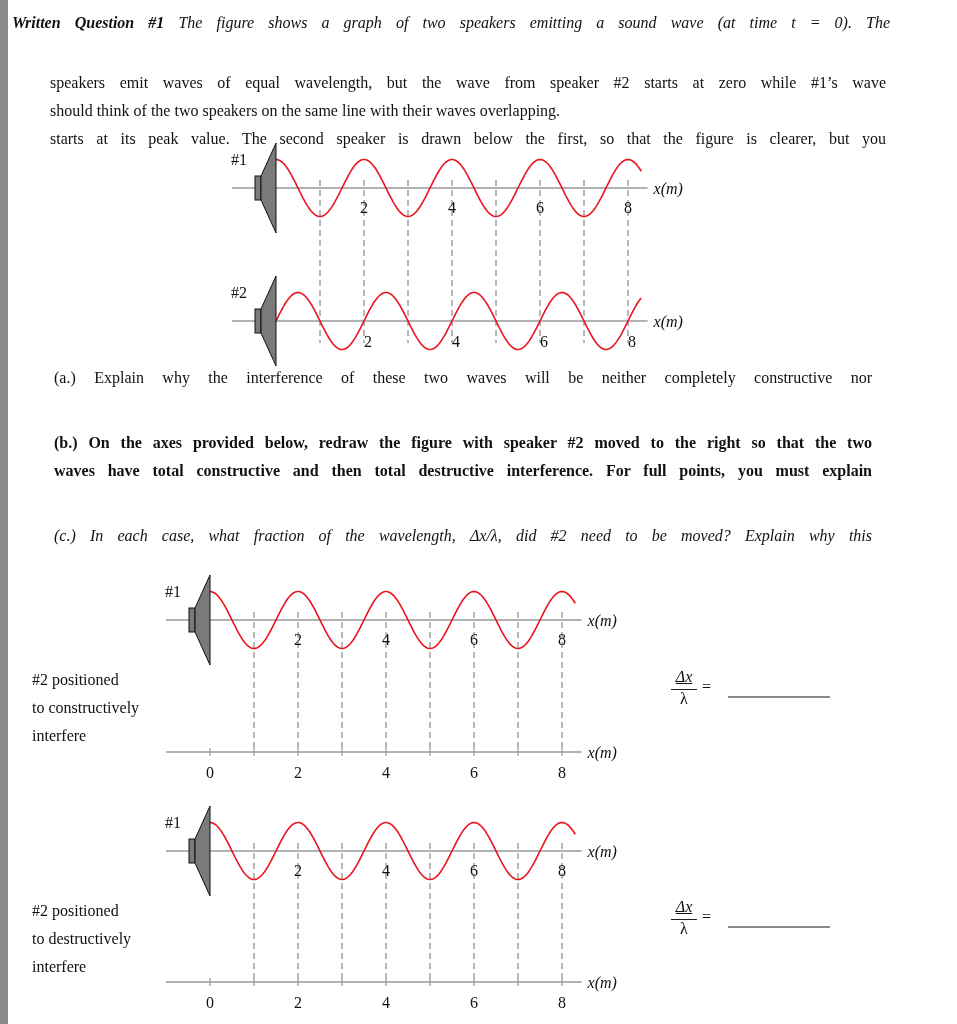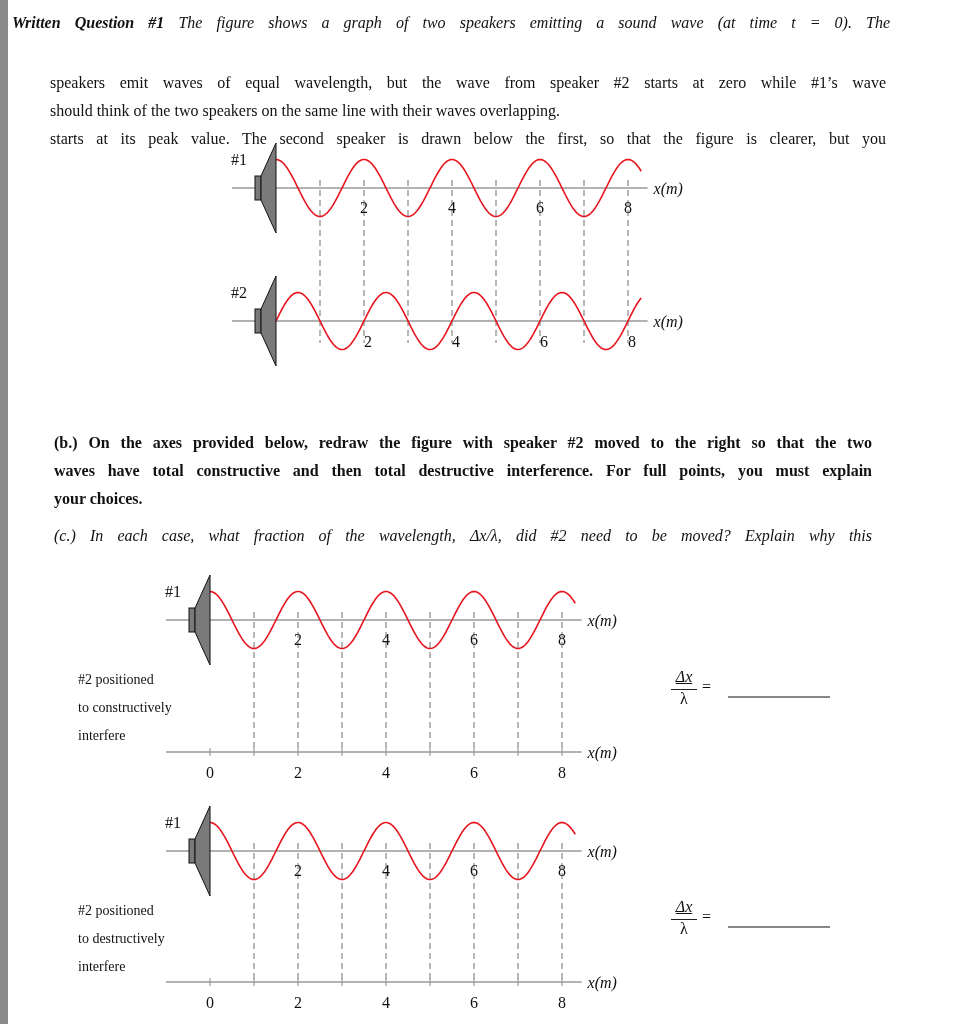--- a/index.html
+++ b/index.html
@@ -2,21 +2,21 @@
 <html><head>
 <meta charset="utf-8">
 <style>
   html,body{margin:0;padding:0;background:#fff;}
   body{width:957px;height:1024px;position:relative;overflow:hidden;font-family:"DejaVu Serif","Liberation Serif",serif;color:#111;}
   .left-bar{position:absolute;left:0;top:0;width:8px;height:1024px;background:#8a8a8a;}
   .para{position:absolute;font-size:16px;line-height:28px;font-family:"Liberation Serif","DejaVu Serif",serif;}
   .para .line{white-space:nowrap;display:block;text-align:justify;text-align-last:justify;}
   .para .line.last{text-align-last:left;}
   .bold{font-weight:bold;}
-  .side-label{position:absolute;font-size:14px;line-height:28px;font-family:"Liberation Serif","DejaVu Serif",serif;margin-left:46px;}
+  .side-label{position:absolute;font-size:16px;line-height:28px;font-family:"Liberation Serif","DejaVu Serif",serif;}
   .fraction{position:absolute;font-family:"Liberation Serif",serif;font-size:16px;}
   .fraction .num{position:absolute;left:0;top:0;width:26px;text-align:center;font-style:italic;text-decoration:underline;}
   .fraction .bar{position:absolute;left:0;top:21px;width:26px;height:1px;background:#222;}
   .fraction .den{position:absolute;left:0;top:22px;width:26px;text-align:center;}
   .fraction .eq{position:absolute;left:31px;top:10px;}
   .fraction .blank{position:absolute;left:57px;top:28px;width:102px;height:2px;background:#888;}
   svg{position:absolute;left:0;top:0;}
   svg text{font-family:"Liberation Serif","DejaVu Serif",serif;font-size:16px;fill:#111;}
   svg text.ax{font-style:italic;}
 </style>
@@ -28,25 +28,25 @@
 <div class="para" style="left:12px;top:9px;width:878px;">
   <span class="line" style="margin-left:0;font-style:italic;"><span class="bold">Written Question #1</span><span> The figure shows a graph of two speakers emitting a sound wave (at time t = 0). The</span></span>
 </div>
 <div class="para" style="left:50px;top:37px;width:836px;margin-top:32px;">
   <span class="line">speakers emit waves of equal wavelength, but the wave from speaker #2 starts at zero while #1’s wave</span>
   <span class="line last">should think of the two speakers on the same line with their waves overlapping.</span>
   <span class="line">starts at its peak value. The second speaker is drawn below the first, so that the figure is clearer, but you</span>
 </div>
 
 <div class="para" style="left:54px;top:364px;width:818px;">
+  <span class="line">(a.)  Explain why the interference of these two waves will be neither completely constructive nor</span>
 </div>
 <div class="para" style="left:54px;top:429px;width:818px;font-weight:bold;">
   <span class="line">(b.) On the axes provided below, redraw the figure with speaker #2 moved to the right so that the two</span>
   <span class="line">waves have total constructive and then total destructive interference. For full points, you must explain</span>
-  <span class="line last">your choices.</span>
 </div>
 <div class="para" style="left:54px;top:522px;width:818px;font-style:italic;">
   <span class="line">(c.) In each case, what fraction of the wavelength, Δx/λ, did #2 need to be moved? Explain why this</span>
 </div>
 
 <div class="side-label" style="left:32px;top:666px;">
   <div>#2 positioned</div>
   <div>to constructively</div>
   <div>interfere</div>
 </div>

